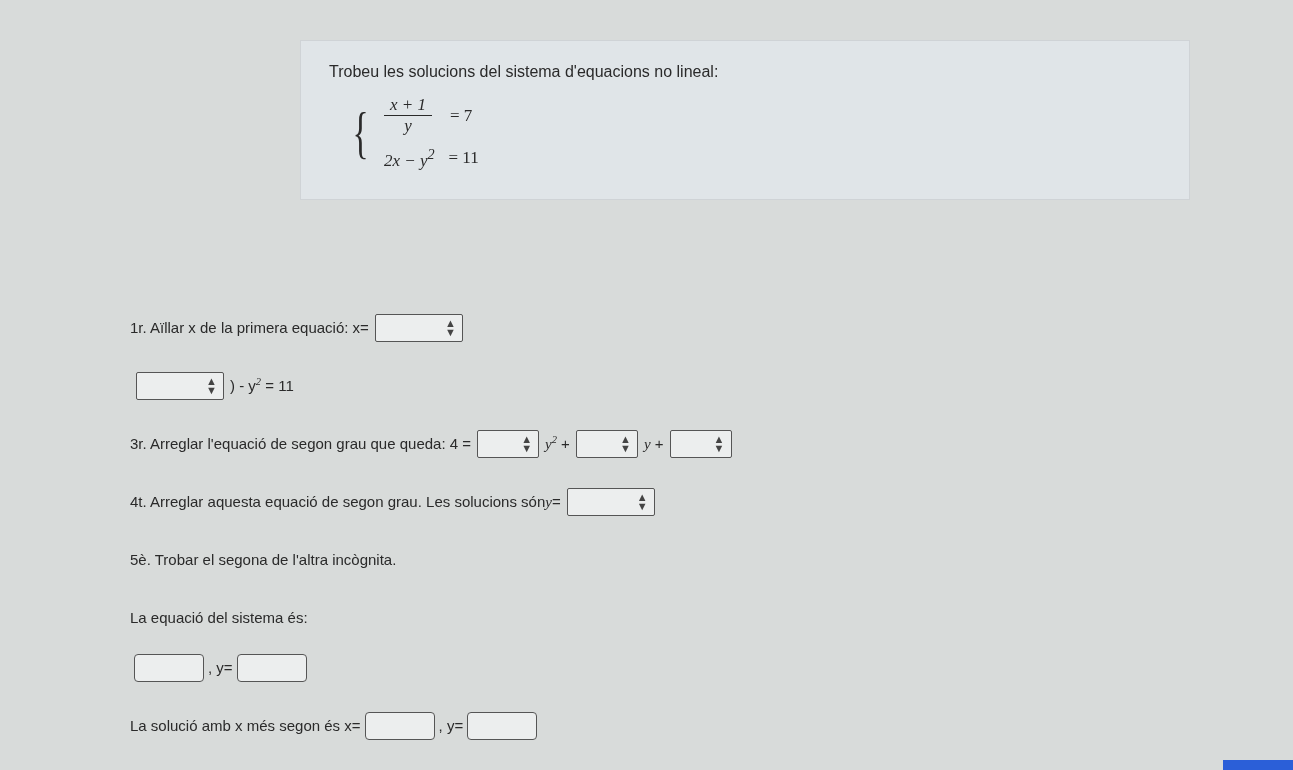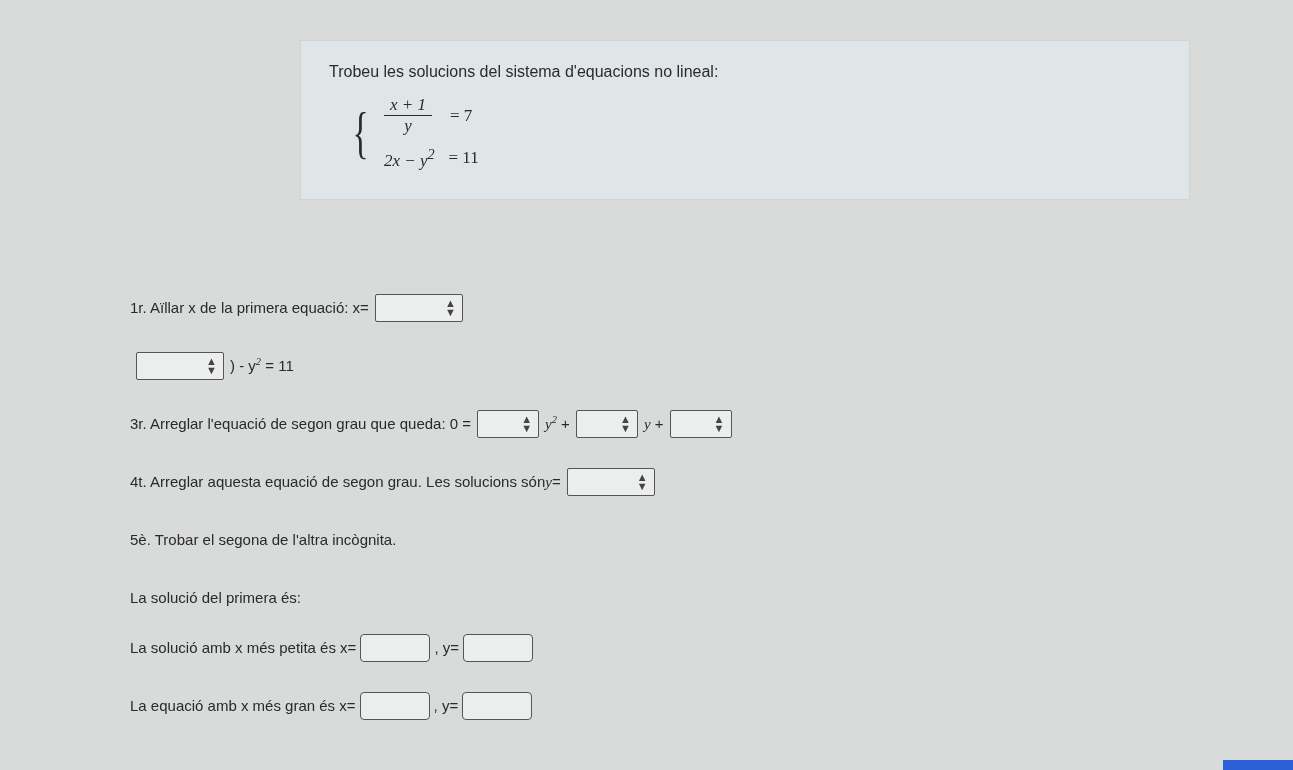--- a/index.html
+++ b/index.html
@@ -49,21 +49,21 @@
     flex-direction: column;
     align-items: center;
     margin-right: 14px;
   }
   .frac .num { border-bottom: 1px solid #2a2a2a; padding: 0 6px; }
   .frac .den { padding: 0 6px; }
   .eq-rhs { margin-left: 4px; font-style: normal; }
   .content {
     position: absolute;
     left: 130px;
-    top: 290px;
+    top: 310px;
     width: 1060px;
   }
   .step {
     display: flex;
     align-items: center;
     flex-wrap: wrap;
     margin-bottom: 22px;
     min-height: 36px;
     line-height: 1.6;
   }
@@ -154,21 +154,21 @@
             <span>▲</span>
             <span>▼</span>
           </span>
       </span>
       <span>
         <span>) - y</span><sup class="mathit">2</sup><span> = 11</span>
       </span>
     </div>
 
     <div class="step">
-      <span>3r. Arreglar l'equació de segon grau que queda: 0 =</span>
+      <span>3r. Arreglar l'equació de segon grau que queda: 4 =</span>
       <span class="spinbox">
         <span class="spin-icon">
             <span>▲</span>
             <span>▼</span>
           </span>
       </span>
       <span>
         <span class="mathit">y</span><sup class="mathit">2</sup><span> + </span>
       </span>
       <span class="spinbox">
@@ -198,32 +198,31 @@
             <span>▼</span>
           </span>
       </span>
     </div>
 
     <div class="step">
       <span>5è. Trobar el segona de l'altra incògnita.</span>
     </div>
 
     <div class="step" style="margin-bottom:14px;">
-      <span>La solució del primera és:</span>
-    </div>
-
-    <div class="step">
-      <span>La solució amb x més petita és x=</span>
+      <span>La equació del sistema és:</span>
+    </div>
+
+    <div class="step">
       <span class="textbox"></span>
       <span>, y=</span>
       <span class="textbox"></span>
     </div>
 
     <div class="step">
-      <span>La equació amb x més gran és x=</span>
+      <span>La solució amb x més segon és x=</span>
       <span class="textbox"></span>
       <span>, y=</span>
       <span class="textbox"></span>
     </div>
 
   </div>
 
   <div class="footer-bar"></div>
 </div>
 

